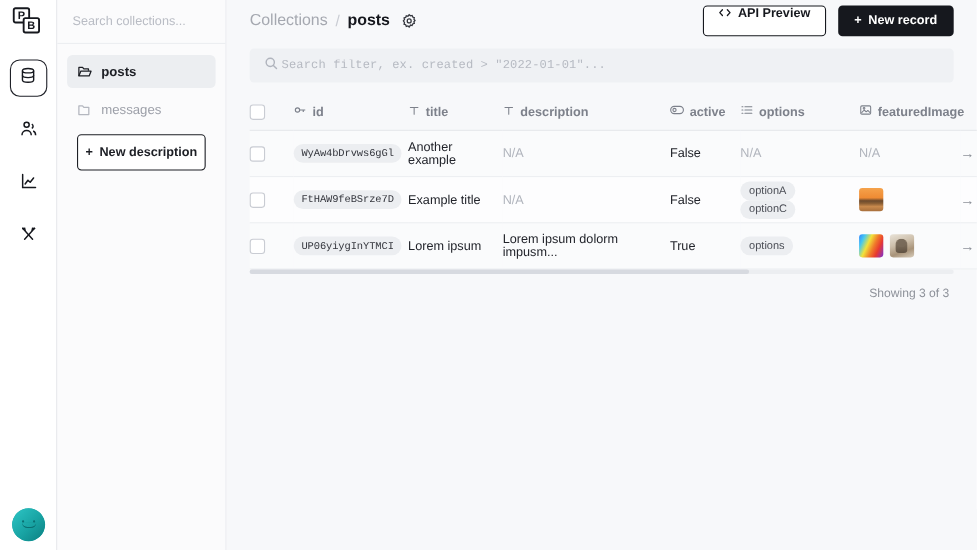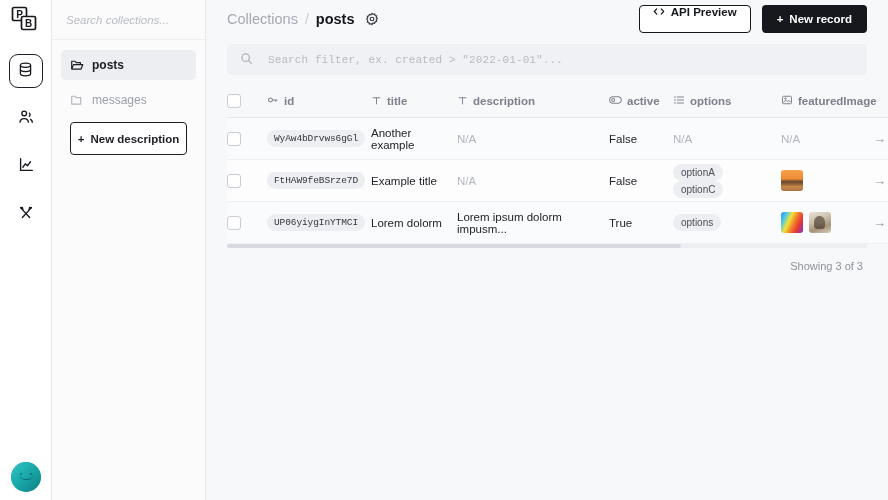--- a/index.html
+++ b/index.html
@@ -66,21 +66,21 @@
     display: flex; flex-direction: column;
   }
   .sb-search {
     height: 40px; display: flex; align-items: center;
     padding: 0 14px;
     border-bottom: 1px solid #eceef1;
   }
   .sb-search input {
     border: none; outline: none; background: transparent;
     font-family: "Liberation Sans", sans-serif;
-    font-size: 11.5px; color: #3f4148; width: 100%; font-style: italic;
+    font-size: 11.5px; color: #3f4148; width: 100%;
   }
   .sb-search input::placeholder { color: #b9bcc4; }
   .sb-list { padding: 10px 9px 0 9px; }
   .sb-item {
     display: flex; align-items: center; gap: 8px;
     height: 30px; padding: 0 9px; border-radius: 5px;
     font-size: 12px; color: #9c9fa8; margin-bottom: 5px;
   }
   .sb-item.active { background: #eceef1; color: #1d1f25; font-weight: 600; }
   .sb-item .ic { display: flex; width: 14px; height: 14px; }
@@ -120,21 +120,21 @@
   .btn-new {
     height: 28px; padding: 0 15px;
     display: flex; align-items: center; gap: 6px;
     border-radius: 4px; background: #16181e; color: #fff;
     font-size: 11.5px; font-weight: 700;
   }
 
   .filterbar { padding: 6px 21px 12px 21px; }
   .filterbox {
     height: 31px; background: #eff1f4; border-radius: 4px;
-    display: flex; align-items: center; gap: 15px;
+    display: flex; align-items: center; gap: 3px;
     padding: 0 13px;
   }
   .filterbox input {
     border: none; outline: none; background: transparent; width: 100%;
     font-family: "Liberation Mono", monospace;
     font-size: 11px; color: #3f4148; letter-spacing: .1px;
   }
   .filterbox input::placeholder { color: #b6bac2; }
 
   
@@ -465,21 +465,21 @@
                   <div class="thumb th-sunset"></div>
                 </div>
               </td>
               <td><span class="arrow">→</span></td>
             </tr>
             <tr>
               <td>
                 <div class="cb"></div>
               </td>
               <td><span class="idchip">UP06yiygInYTMCI</span></td>
-              <td>Lorem dolorm</td>
+              <td>Lorem ipsum</td>
               <td><span class="">Lorem ipsum dolorm impusm...</span></td>
               <td>True</td>
               <td><span class="pill">options</span></td>
               <td>
                 <div class="thumbs">
                   <div class="thumb th-rainbow"></div>
                   <div class="thumb th-cat"></div>
                 </div>
               </td>
               <td><span class="arrow">→</span></td>

